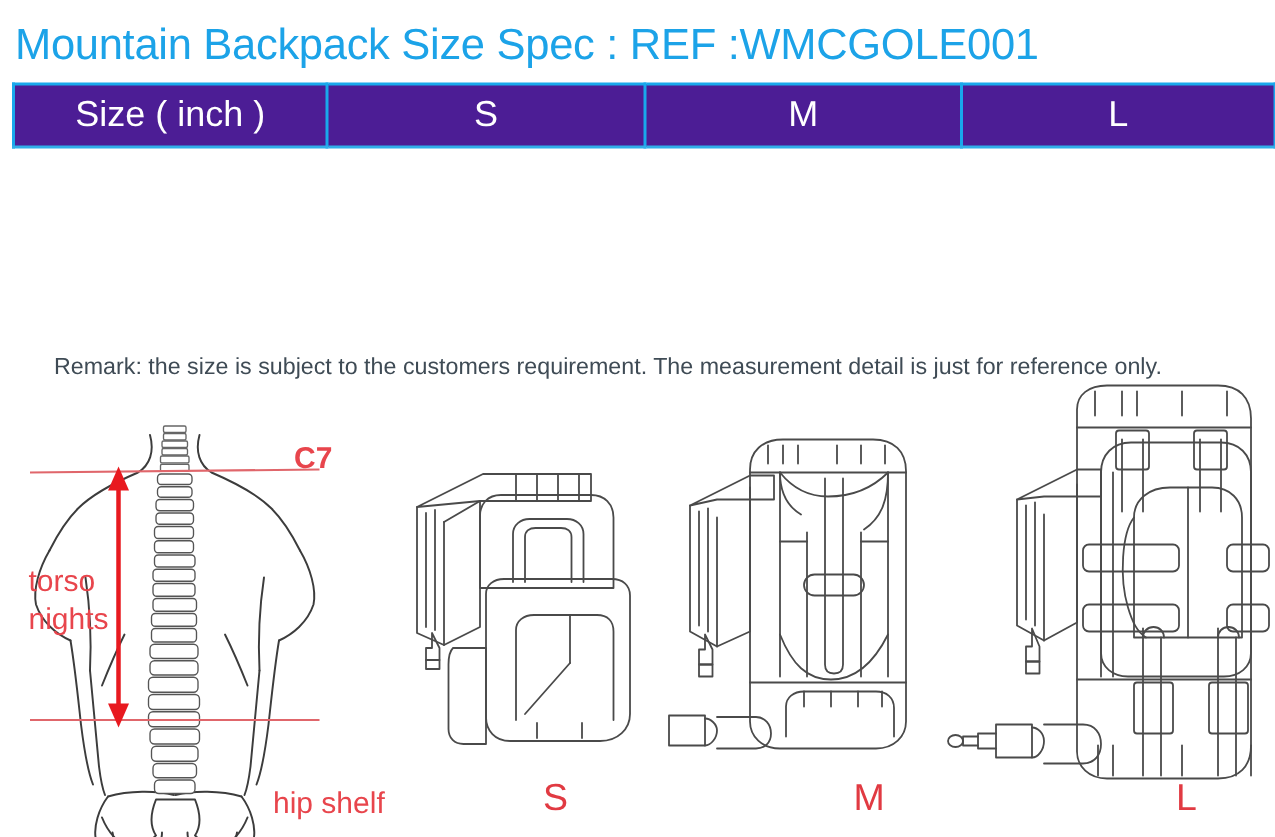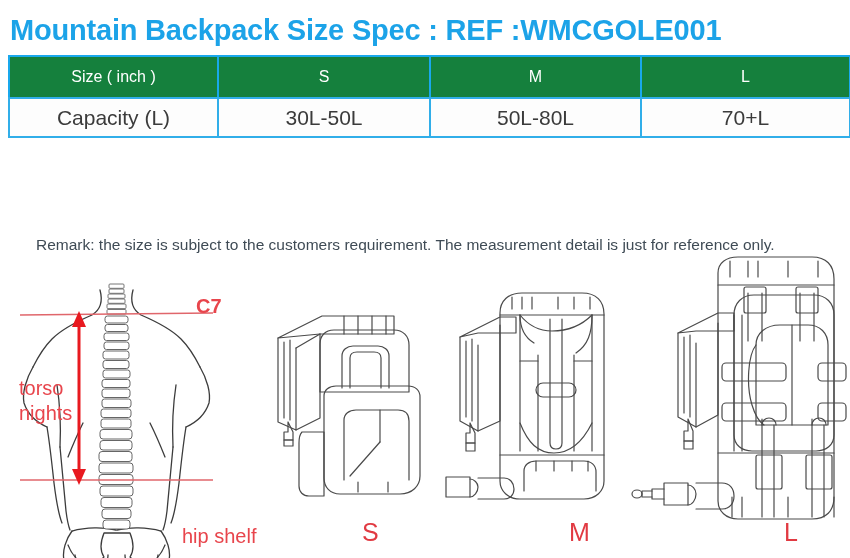--- a/index.html
+++ b/index.html
@@ -18,21 +18,21 @@
 
   
   #page-title {
     position: absolute;
     left: 10px;
     top: 8px;
     width: 830px;
     height: 44px;
     line-height: 44px;
     font-size: 29px;
-    font-weight: bold;
+    font-weight: normal;
     color: #1CA3E8;
     letter-spacing: -0.2px;
     white-space: nowrap;
   }
 
   
   #spec-table {
     position: absolute;
     left: 8px;
     top: 55px;
@@ -45,26 +45,26 @@
     text-align: center;
     font-size: 21px;
     color: #3b3b3b;
     font-weight: normal;
     padding: 0;
     height: 37px;
     background: #fdfdfd;
     white-space: nowrap;
   }
   #spec-table thead th {
-    background: #15803d;
+    background: #4c1d95;
     color: #ffffff;
     border: 2px solid #19A8EC;
     border-bottom: 2px solid #31AEE9;
     height: 40px;
-    font-size: 16px;
+    font-size: 24px;
   }
   .col-label { width: 207px; }
   .col-s { width: 210px; }
   .col-m { width: 209px; }
   .col-l { width: 207px; }
 
   
   #remark {
     position: absolute;
     left: 10px;
@@ -115,26 +115,20 @@
 <table id="spec-table">
   <thead>
     <tr>
       <th class="col-label">Size ( inch )</th>
       <th class="col-s">S</th>
       <th class="col-m">M</th>
       <th class="col-l">L</th>
     </tr>
   </thead>
   <tbody>
-    <tr>
-      <td>Capacity (L)</td>
-      <td>30L-50L</td>
-      <td>50L-80L</td>
-      <td>70+L</td>
-    </tr>
   </tbody>
 </table>
 
 <div id="remark">Remark: the size is subject to the customers requirement. The measurement detail is just for reference only.</div>
 
 <div id="illustrations">
 
   <svg style="position:absolute;left:0;top:0;" width="290" height="303" viewBox="0 0 290 303">
     <g fill="none" stroke="#3c3c3c" stroke-width="1.3" stroke-linecap="round" stroke-linejoin="round">
 

